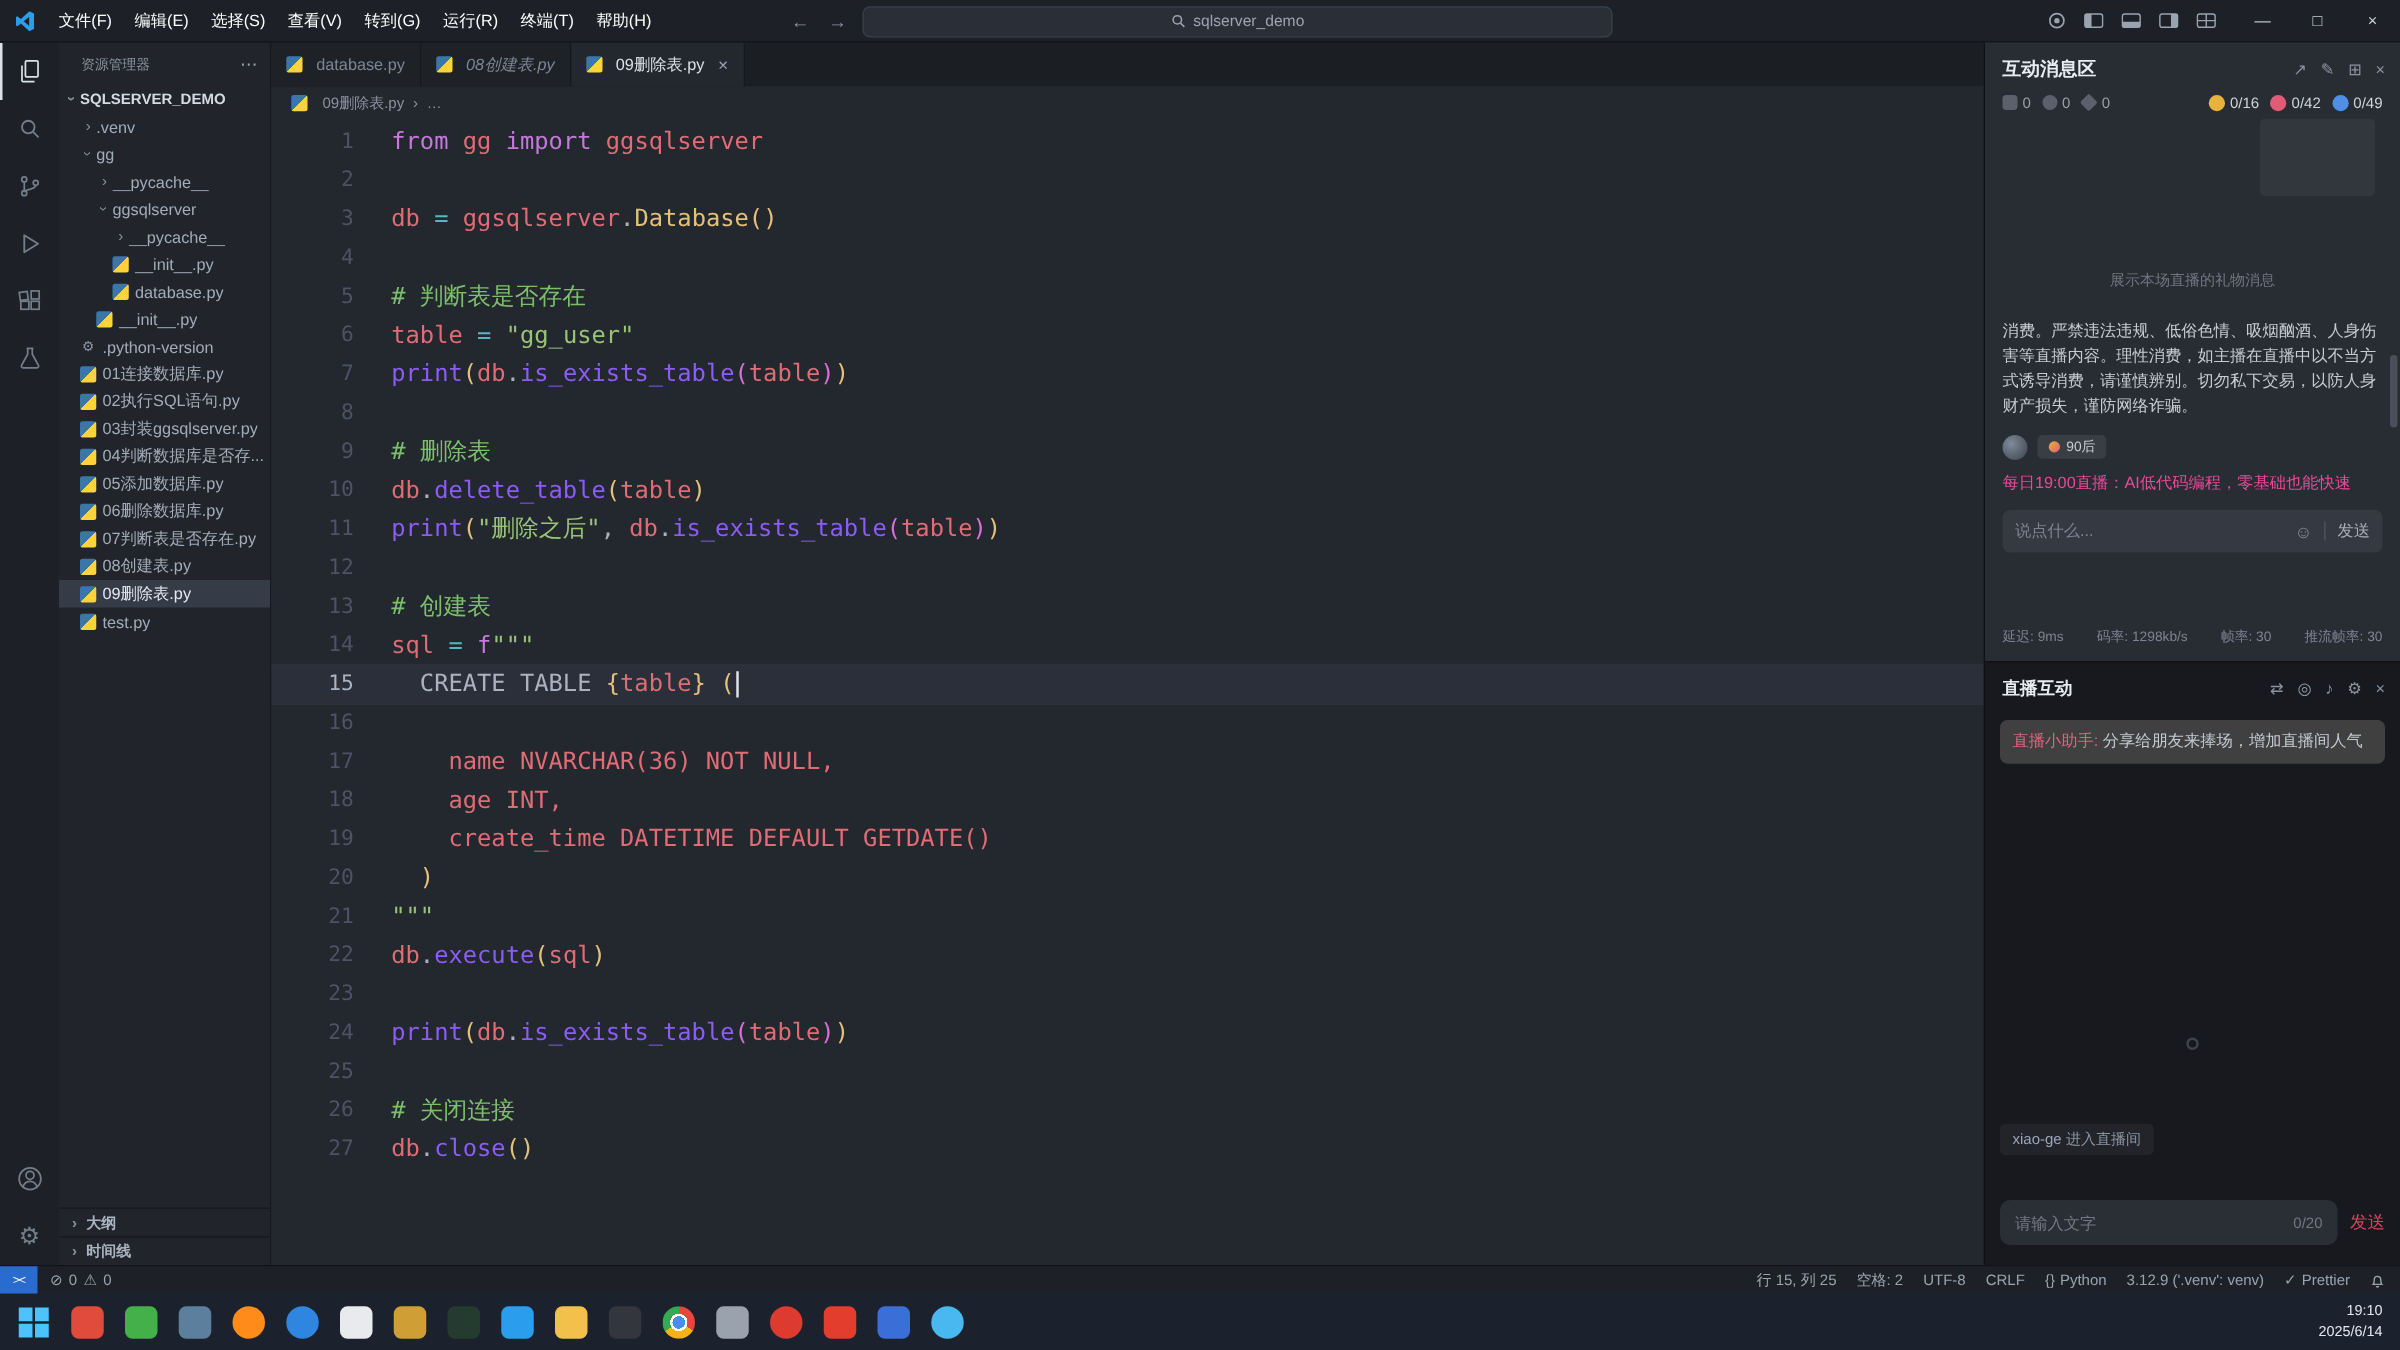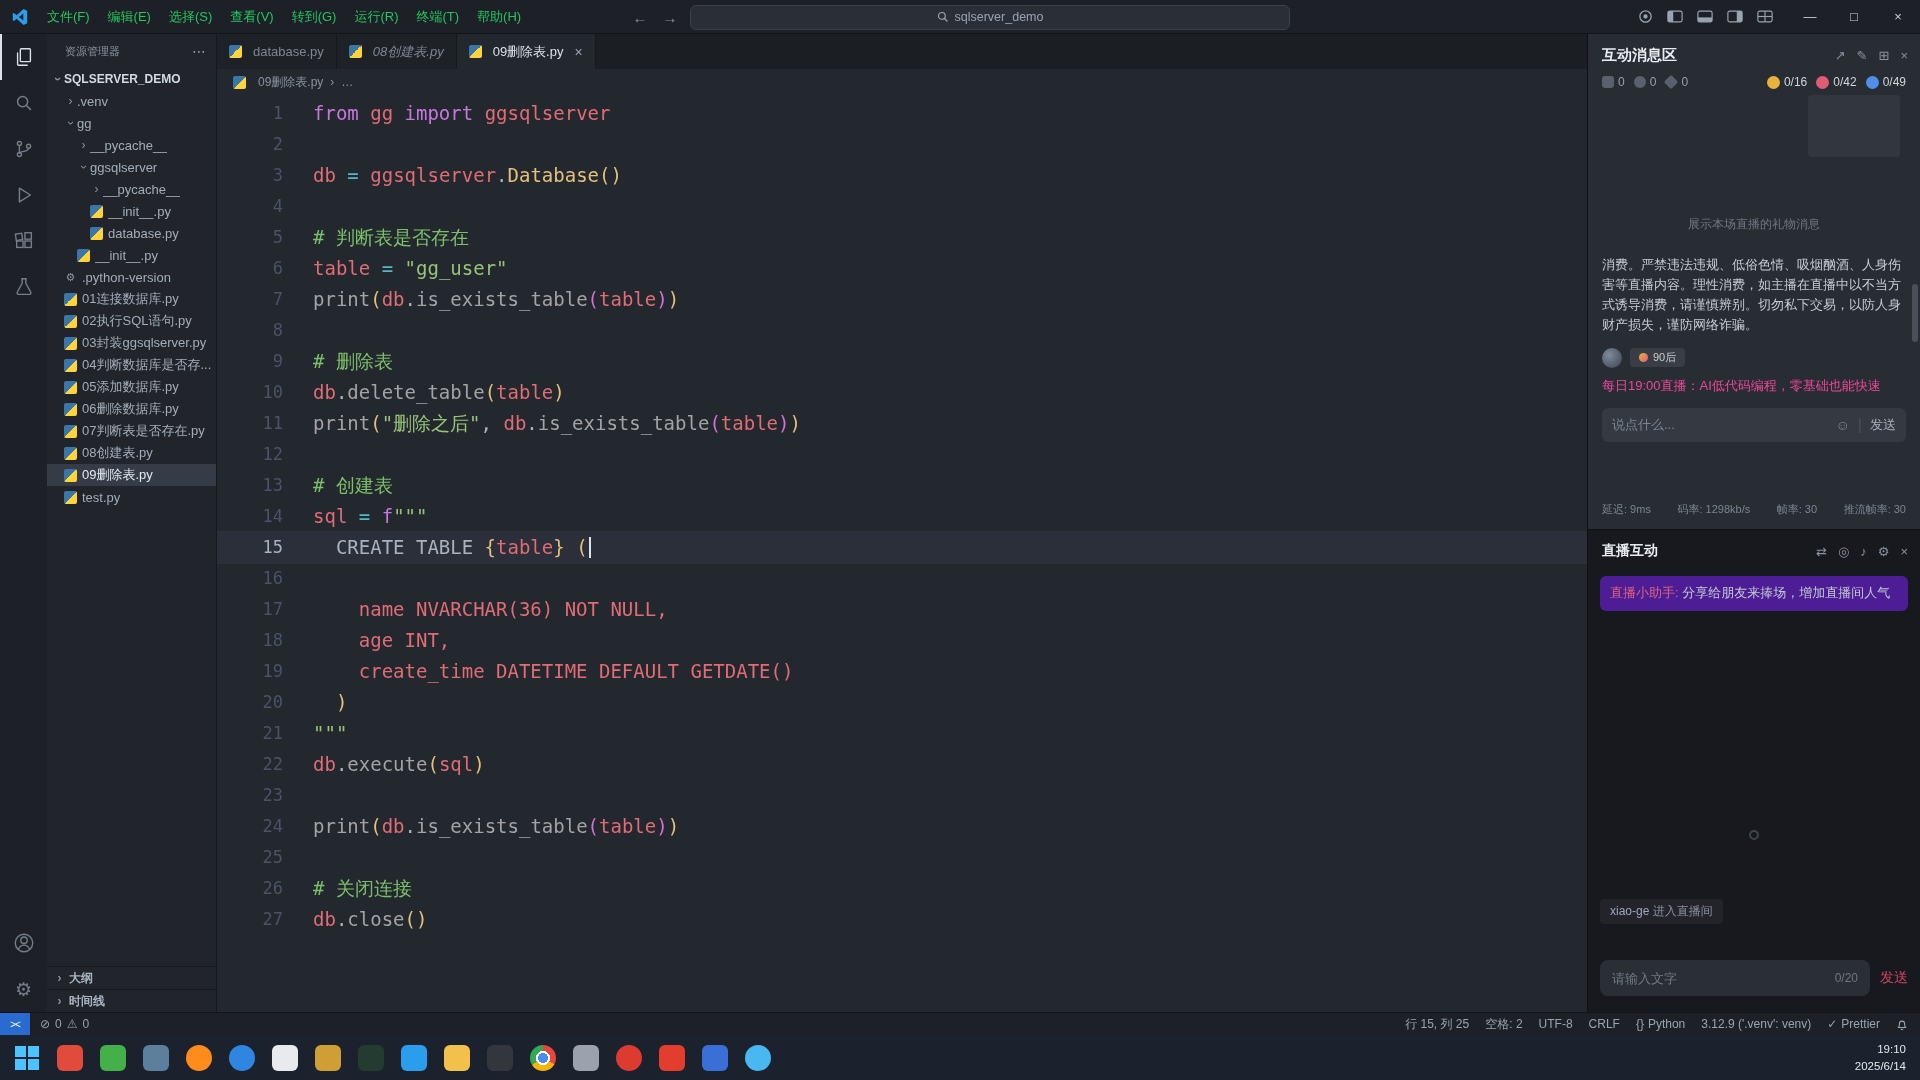--- a/index.html
+++ b/index.html
@@ -5,21 +5,21 @@
   *{box-sizing:border-box;margin:0;padding:0;}
   html,body{width:1920px;height:1080px;overflow:hidden;background:#000;
     font-family:"Liberation Sans","DejaVu Sans",sans-serif;}
   .window{width:1920px;height:1080px;display:flex;flex-direction:column;background:#23272e;}
 
   
   .titlebar{flex:0 0 34px;background:#1d2127;display:flex;align-items:center;position:relative;
     border-bottom:1px solid #111418;color:#c9d0d9;font-size:13px;}
   .vslogo{width:20px;height:20px;margin:0 8px 0 10px;display:flex;align-items:center;justify-content:center;}
   .menubar{display:flex;height:100%;align-items:center;}
-  .menu-item{padding:0 9px;height:24px;line-height:24px;border-radius:4px;color:#22c55e;cursor:default;}
+  .menu-item{padding:0 9px;height:24px;line-height:24px;border-radius:4px;color:#ffffff;cursor:default;}
   .nav-center{position:absolute;left:50%;top:0;height:34px;transform:translateX(-50%);
     display:flex;align-items:center;gap:10px;}
   .nav-arrow{color:#8a93a0;font-size:15px;width:20px;text-align:center;}
   .searchbox{width:600px;height:25px;background:#2a2f37;border:1px solid #3a414c;border-radius:6px;
     display:flex;align-items:center;justify-content:center;gap:6px;color:#9aa3b0;font-size:12.5px;}
   .tb-right{margin-left:auto;display:flex;align-items:center;height:100%;}
   .tb-icon{width:30px;height:100%;display:flex;align-items:center;justify-content:center;color:#9aa3b0;}
   .win-controls{display:flex;height:100%;margin-left:8px;}
   .win-btn{width:44px;height:100%;display:flex;align-items:center;justify-content:center;
     color:#c9d0d9;font-size:13px;}
@@ -63,21 +63,21 @@
   .breadcrumb{flex:0 0 26px;display:flex;align-items:center;gap:7px;padding:0 16px;
     font-size:12px;color:#8a93a0;}
   .code-area{flex:1;font-family:"DejaVu Sans Mono","DejaVu Sans",monospace;font-size:19px;
     line-height:31px;padding-top:3px;overflow:hidden;}
   .code-line{display:flex;height:31px;white-space:pre;}
   .code-line.current{background:rgba(130,150,190,0.08);outline:1px solid rgba(255,255,255,0.05);}
   .ln{flex:0 0 66px;text-align:right;color:#4b5365;font-size:17px;}
   .code-line.current .ln{color:#a8b2c1;}
   .lc{padding-left:30px;color:#abb2bf;}
   .cursor{display:inline-block;width:2px;height:21px;background:#dde3ea;vertical-align:text-bottom;margin-left:1px;}
-  .t{color:#abb2bf}.k{color:#c678dd}.v{color:#e06c75}.f{color:#a3a3a3}.c{color:#e5c07b}
+  .t{color:#abb2bf}.k{color:#c678dd}.v{color:#e06c75}.f{color:#8b5cf6}.c{color:#e5c07b}
   .s{color:#98c379}.m{color:#7cbf6b}.o{color:#56b6c2}.p{color:#e5c07b}.q{color:#d670d6}
 
   
   .rightpanel{flex:0 0 333px;display:flex;flex-direction:column;border-left:1px solid #0e1013;}
   .msg-panel{flex:0 0 495px;background:#282c33;position:relative;display:flex;flex-direction:column;}
   .panel-header{display:flex;align-items:center;padding:12px 12px 8px 14px;gap:28px;}
   .panel-title{font-size:15px;font-weight:bold;color:#e8ebef;}
   .ph-icons{margin-left:auto;display:flex;gap:11px;color:#8a93a0;font-size:13px;}
   .ph-icon{cursor:pointer;}
   .counters{display:flex;align-items:center;gap:9px;padding:2px 14px 0;font-size:12px;color:#98a0ac;}
@@ -108,21 +108,21 @@
   .emoji-icon{color:#8a93a0;font-size:14px;}
   .send-sep{color:#4a505a;}
   .send-label{color:#a7aeb9;font-size:13px;cursor:pointer;}
   .stats-row{margin-top:auto;display:flex;justify-content:space-between;padding:10px 14px 12px;
     font-size:11px;color:#7c8592;}
   .panel-scroll{position:absolute;right:2px;top:250px;width:6px;height:58px;background:#4a505a;border-radius:3px;}
 
   .live-panel{flex:1;background:#17191e;border-top:1px solid #0e1013;display:flex;
     flex-direction:column;position:relative;}
   .live-panel .panel-title{font-size:14px;}
-  .helper-msg{margin:8px 12px;background:#4c1d95;border-radius:6px;padding:8px 10px;
+  .helper-msg{margin:8px 12px;background:#404040;border-radius:6px;padding:8px 10px;
     font-size:13px;line-height:1.45;color:#c3c9d1;}
   .helper-label{color:#e0627e;}
   .spinner{position:absolute;left:50%;top:300px;width:10px;height:10px;border:2px solid #3f444c;
     border-radius:50%;transform:translateX(-50%);}
   .join-pill{margin:auto 12px 36px;align-self:flex-start;background:rgba(255,255,255,0.05);
     border-radius:4px;padding:4px 10px;font-size:12px;color:#8a93a0;}
   .join-user{color:#9aa7bb;}
   .live-input-row{margin:0 12px 16px;display:flex;align-items:center;gap:10px;}
   .live-input{flex:1;height:36px;background:#2a2e35;border-radius:8px;display:flex;
     align-items:center;padding:0 12px;gap:8px;}

